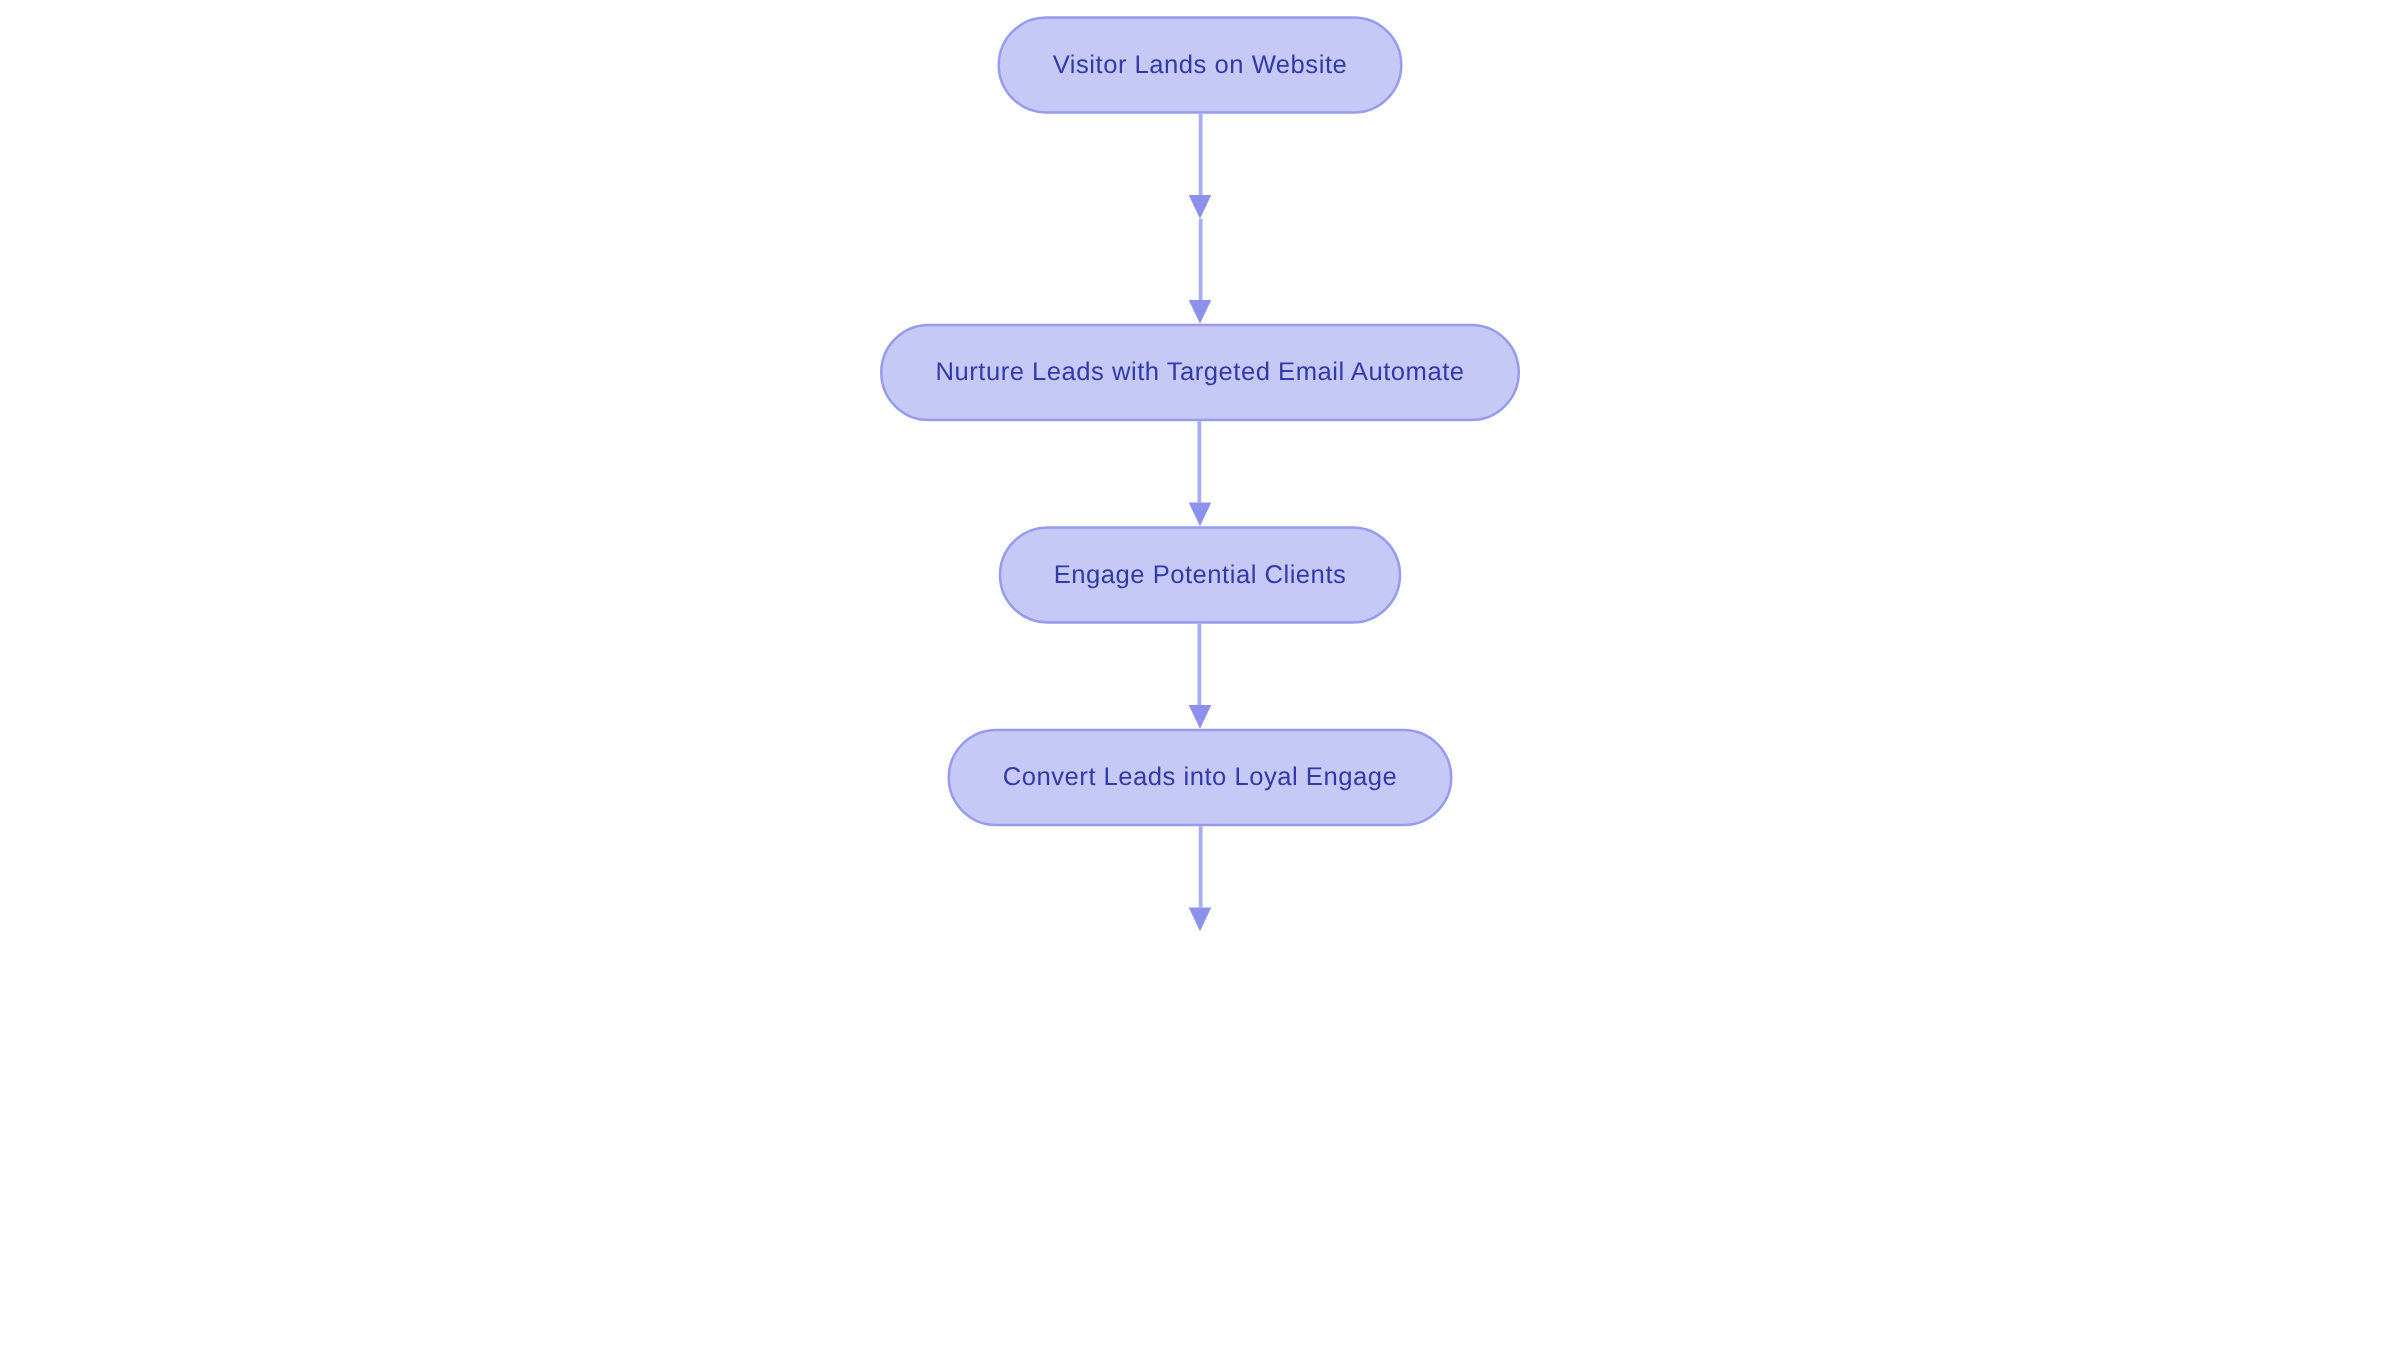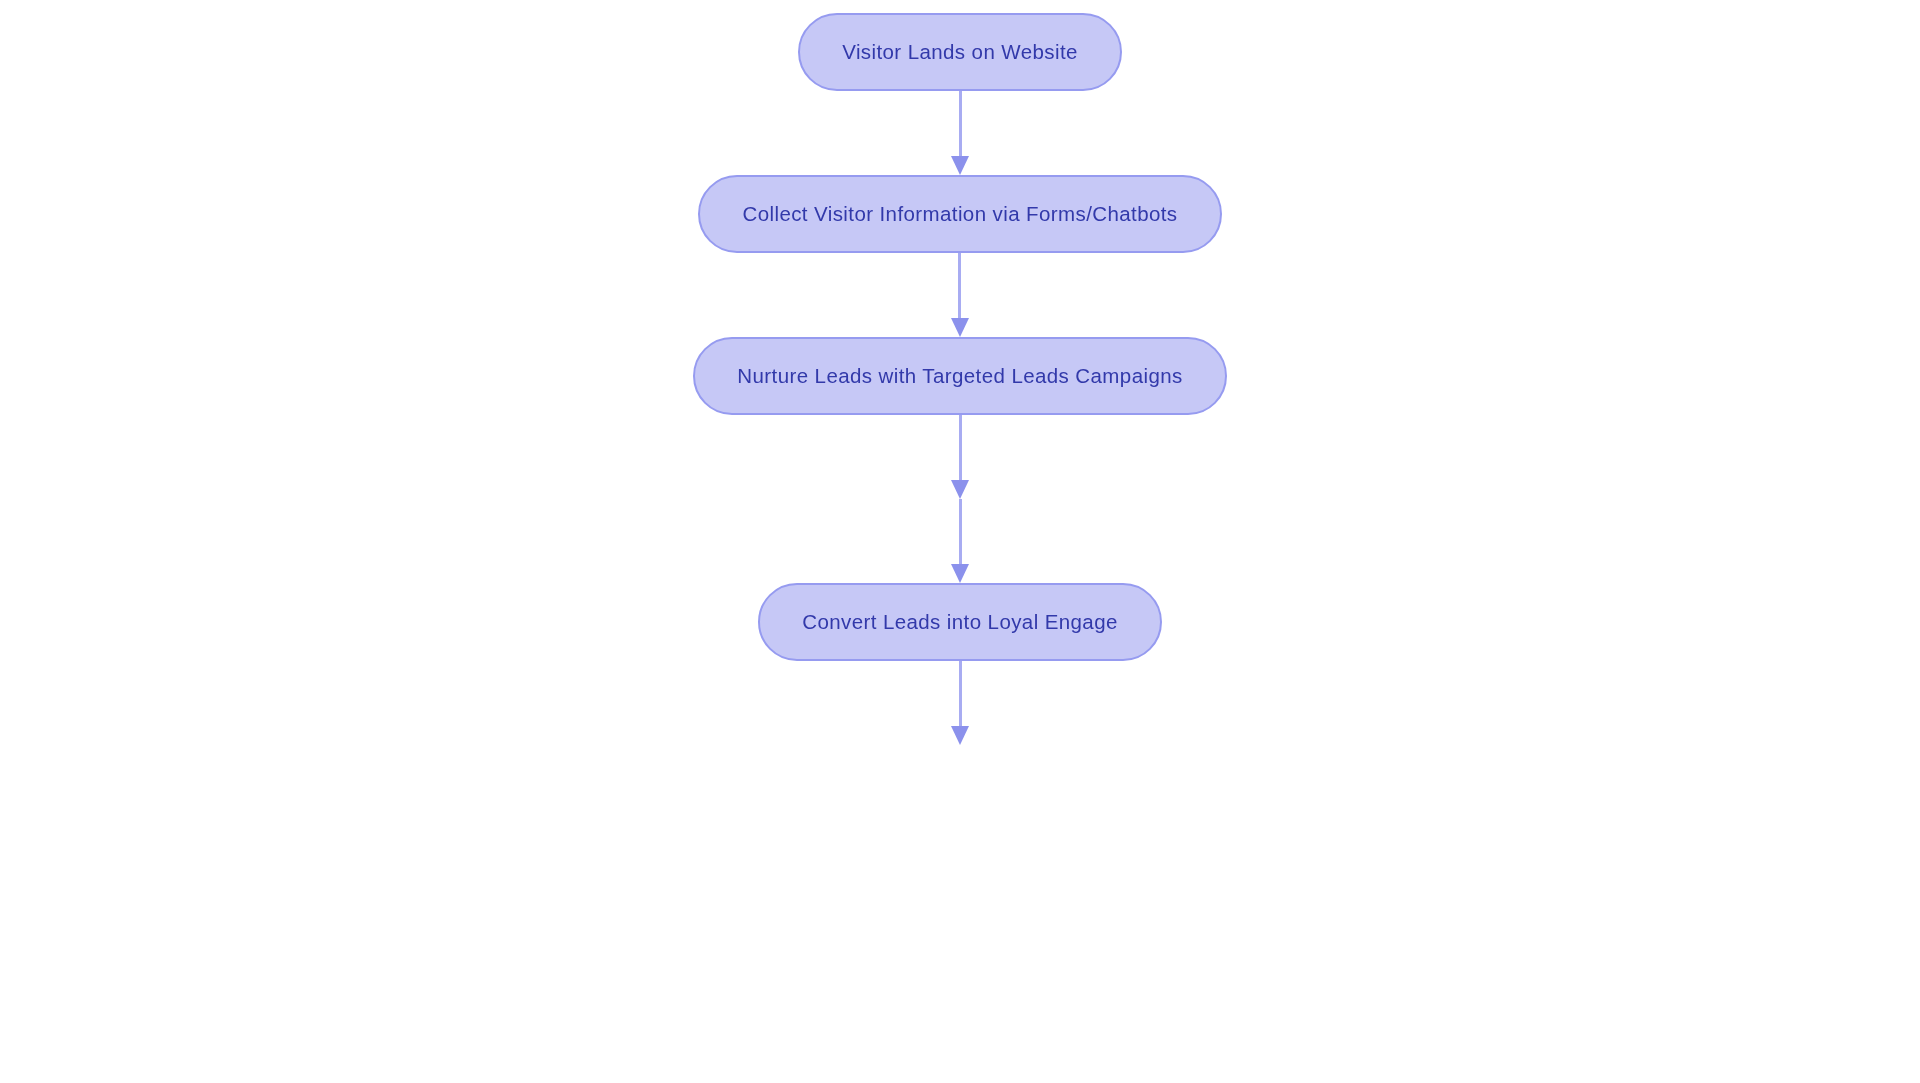--- a/index.html
+++ b/index.html
@@ -71,41 +71,41 @@
     <div class="node">
       <span class="node-label">Visitor Lands on Website</span>
     </div>
     <div class="connector">
       <div class="connector-line"></div>
       <div class="connector-arrowhead"></div>
     </div>
   </div>
 
   <div class="flow-step">
-    <div class="node">
-      <span class="node-label">Collect Visitor Information via Forms/Chatbots</span>
-    </div>
     <div class="connector">
       <div class="connector-line"></div>
       <div class="connector-arrowhead"></div>
     </div>
   </div>
 
 
   <div class="flow-step">
     <div class="node">
-      <span class="node-label">Nurture Leads with Targeted Leads Campaigns</span>
+      <span class="node-label">Nurture Leads with Targeted Email Automate</span>
     </div>
     <div class="connector">
       <div class="connector-line"></div>
       <div class="connector-arrowhead"></div>
     </div>
   </div>
 
   <div class="flow-step">
+    <div class="node">
+      <span class="node-label">Engage Potential Clients</span>
+    </div>
     <div class="connector">
       <div class="connector-line"></div>
       <div class="connector-arrowhead"></div>
     </div>
   </div>
 
   <div class="flow-step">
     <div class="node">
       <span class="node-label">Convert Leads into Loyal Engage</span>
     </div>

